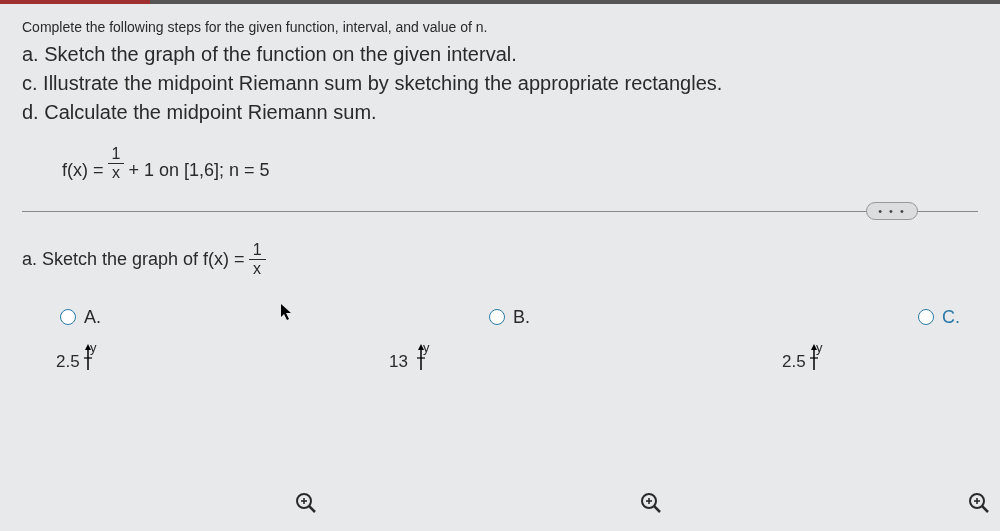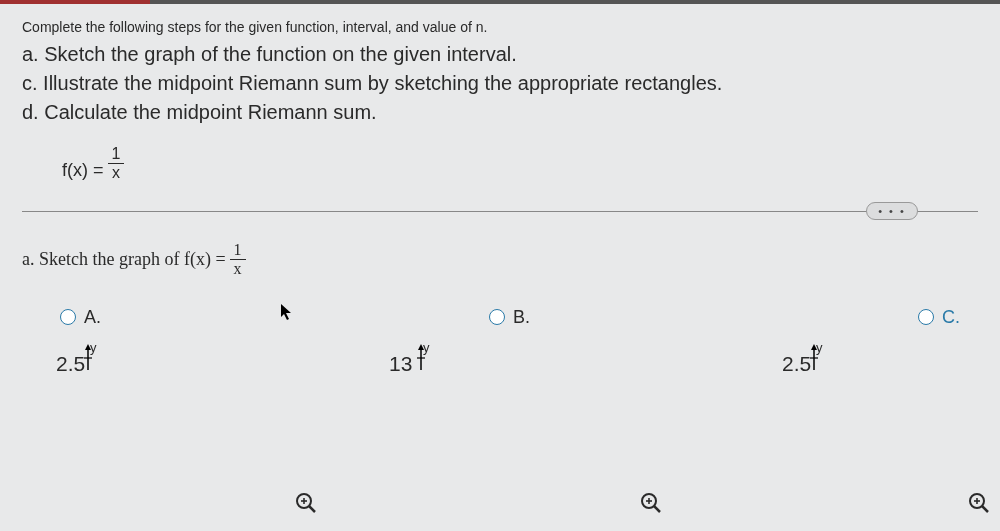--- a/index.html
+++ b/index.html
@@ -69,21 +69,20 @@
       font-size: 11px;
       letter-spacing: 2px;
       color: #444;
     }
     .part-a {
       font-size: 18px;
       margin: 0 0 30px 22px;
       display: flex;
       align-items: center;
       flex-wrap: wrap;
-      font-family: Liberation Serif, serif;
     }
     .options-row {
       display: flex;
       justify-content: space-between;
       padding: 0 40px 0 60px;
       margin-top: 30px;
       position: relative;
     }
     .option {
       display: flex;
@@ -126,21 +125,21 @@
     .axes .ylabel {
       font-size: 13px;
       position: absolute;
       top: -2px;
       left: 30px;
     }
     .axes .tick {
       position: absolute;
       left: -4px;
       top: 10px;
-      font-size: 21px;
+      font-size: 17px;
     }
     .axes svg { margin-left: 24px; }
     sub { font-size: 0.7em; vertical-align: sub; }
     .option-c { color: #2a7aa8; }
   </style>
 </head>
 <body>
 
 <div class="top-bar"></div>
 
@@ -152,20 +151,21 @@
     <div>c. Illustrate the midpoint Riemann sum by sketching the appropriate rectangles.</div>
     <div>d. Calculate the midpoint Riemann sum.</div>
   </div>
 
   <div class="formula-row">
     <span>f(x) =</span>
     <span class="frac">
       <span class="num">1</span>
       <span class="den">x</span>
     </span>
+    <span>+ 1 on [1,6]; n = 5</span>
   </div>
 </div>
 
 <div class="hr">
   <div class="ellipsis-pill">
     <span>• • •</span>
   </div>
 </div>
 
 <div class="part-a">

